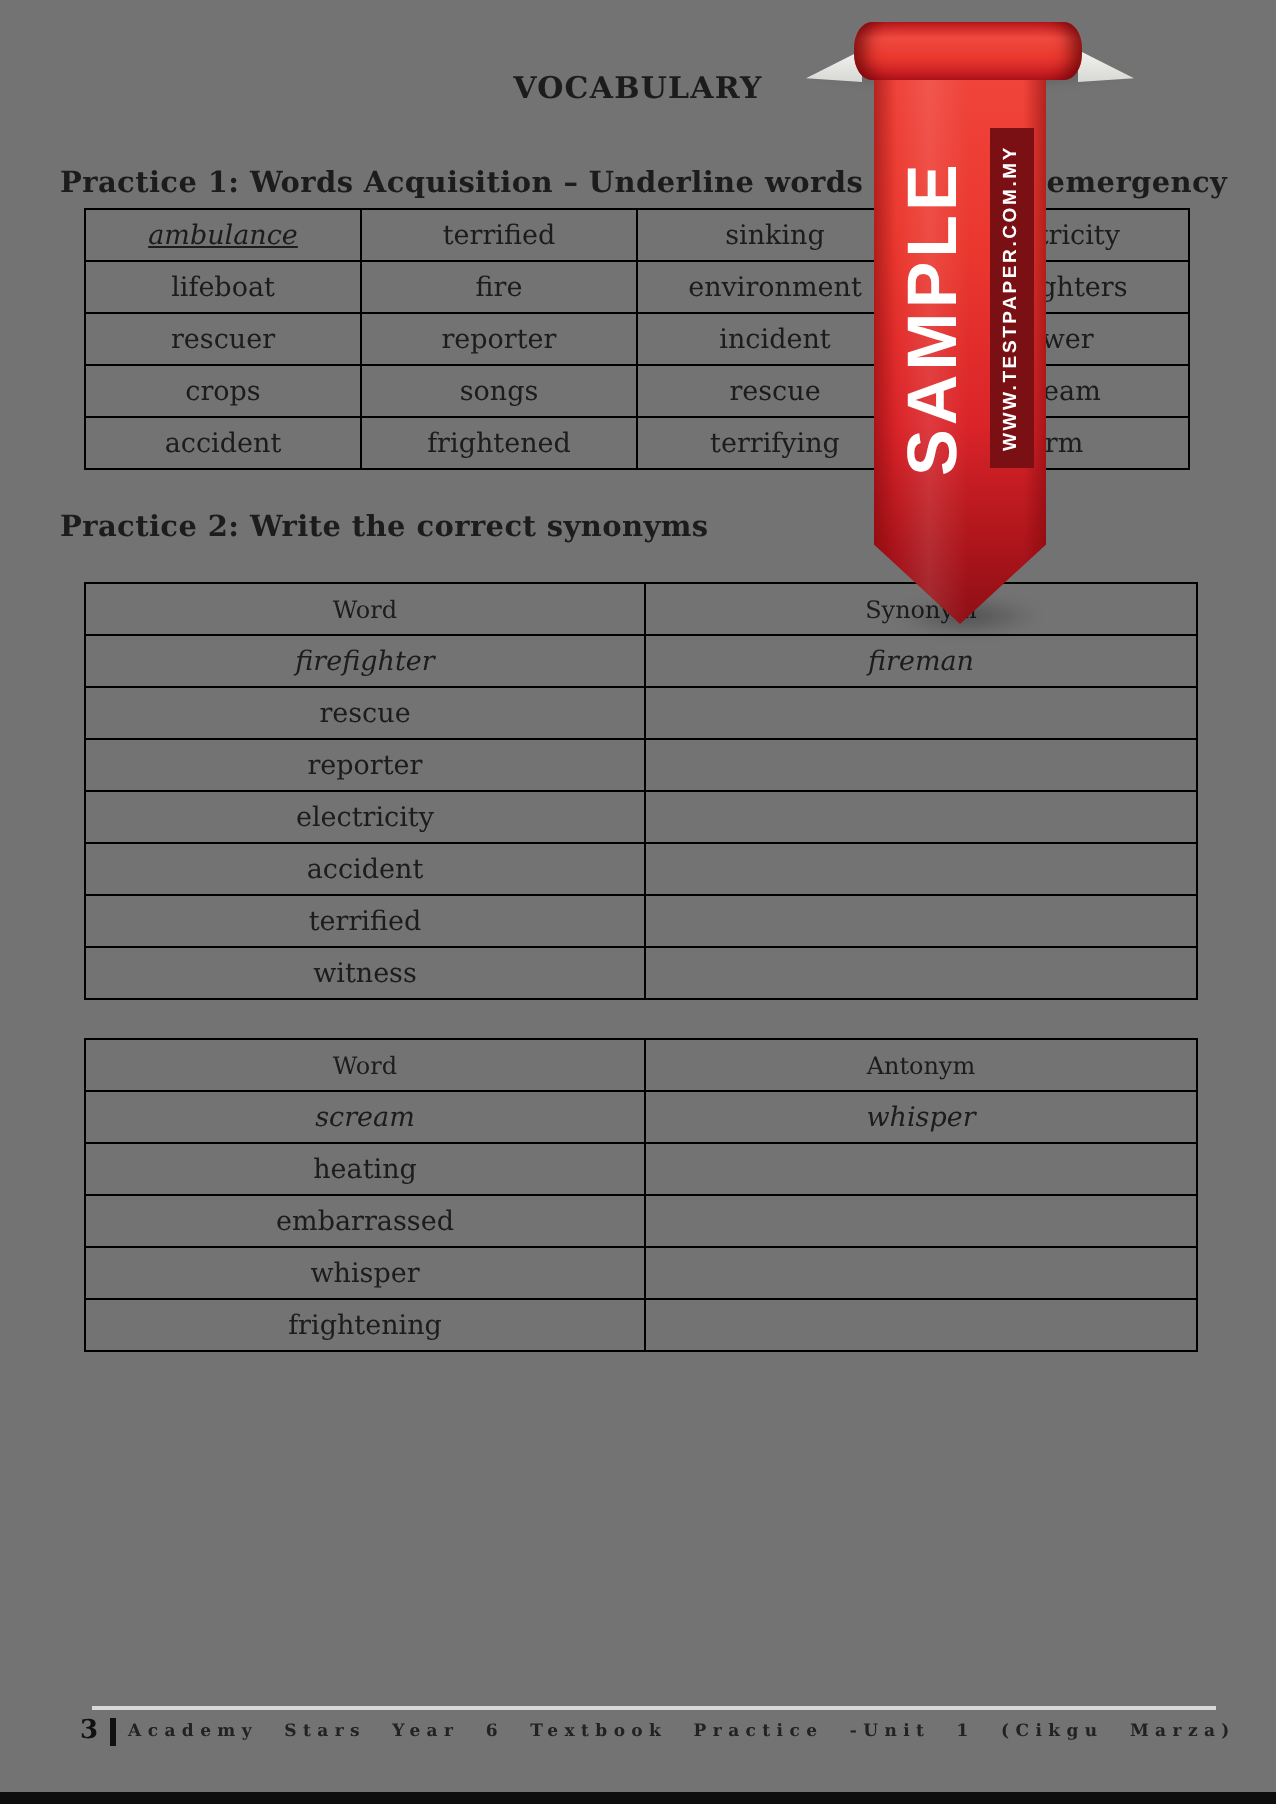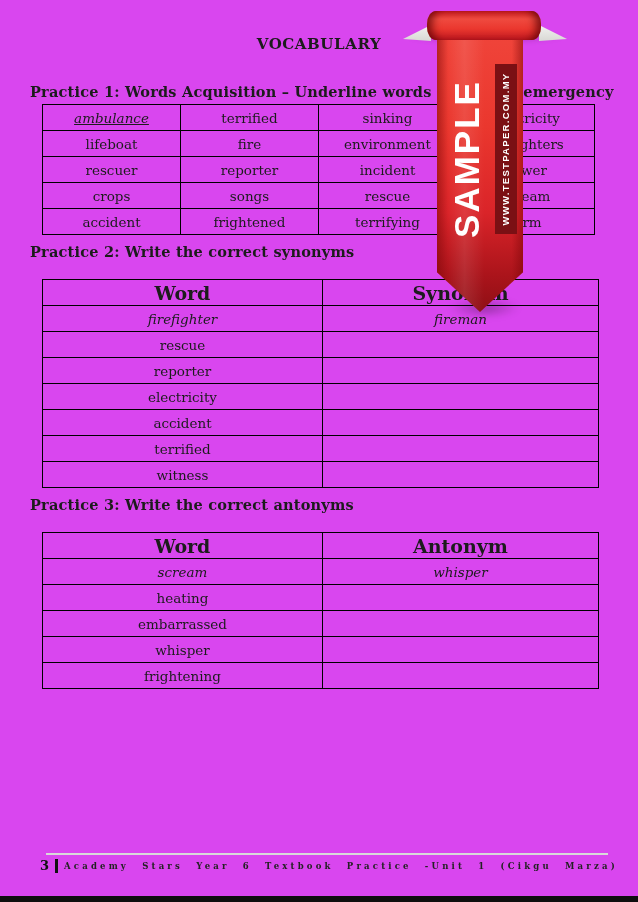--- a/index.html
+++ b/index.html
@@ -2,21 +2,21 @@
 <html><head>
 <meta charset="utf-8">
 <style>
   * { box-sizing: border-box; margin: 0; padding: 0; }
   html, body { background: #ffffff; }
   .page {
     position: relative;
     width: 638px;
     height: 902px;
     margin: 0 auto;
-    background: #d946ef;
+    background: #737373;
     font-family: "DejaVu Serif", "Liberation Serif", serif;
     color: #1c1c1c;
     overflow: hidden;
   }
   .doc-title {
     padding-top: 35px;
     text-align: center;
     font-weight: bold;
     font-size: 15px;
     letter-spacing: 0.6px;
@@ -34,27 +34,27 @@
   }
   .doc-table td, .doc-table th {
     border: 1.5px solid #000;
     text-align: center;
     vertical-align: middle;
     height: 26px;
     padding: 0 4px;
     font-size: 13.5px;
     font-weight: normal;
   }
-  .doc-table th { font-weight: bold; font-size: 19px; }
+  .doc-table th { font-weight: normal; font-size: 12px; }
   .t1 { width: 553px; margin-top: 4px; }
   .t1 td { width: 138px; }
   .t2 { width: 556px; margin-top: 19px; }
   .t2 .col-word { width: 280px; }
   .t2 .col-ans  { width: 276px; margin-left: 12px; }
-  .m-top-26 { margin-top: 8px; }
+  .m-top-26 { margin-top: 20px; }
   .example { font-style: italic; font-weight: bold; }
   .underlined { text-decoration: underline; }
 
   
   .footer-rule {
     position: absolute;
     left: 46px; right: 30px; top: 853px;
     height: 2px;
     background: #d9d9d9;
   }
@@ -252,21 +252,20 @@
         <td>terrified</td>
         <td></td>
       </tr>
       <tr>
         <td>witness</td>
         <td></td>
       </tr>
     </tbody>
   </table>
 
-  <div class="practice-heading m-top-26">Practice 3: Write the correct antonyms</div>
   <table class="doc-table t2">
     <tbody>
       <tr>
         <th class="col-word">Word</th>
         <th class="col-ans">Antonym</th>
       </tr>
       <tr>
         <td class="example">scream</td>
         <td class="example">whisper</td>
       </tr>

